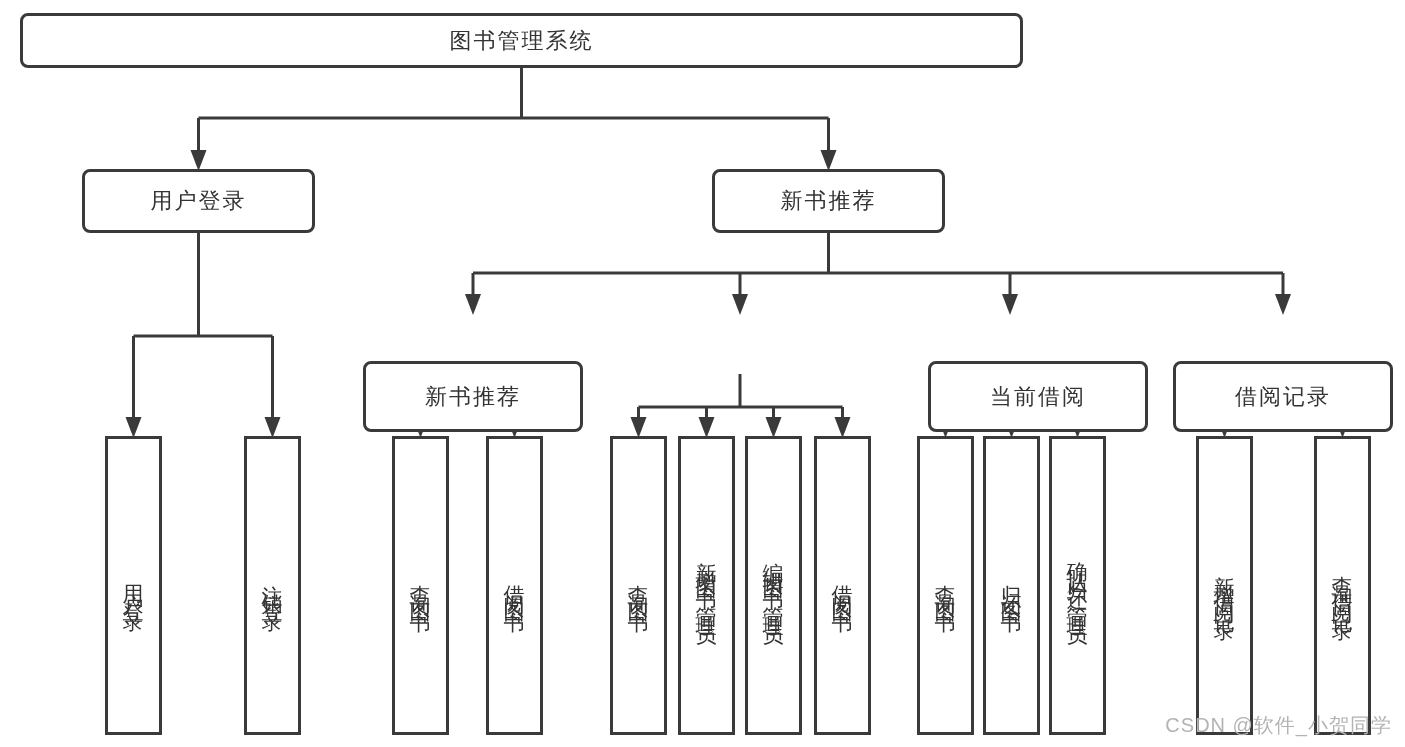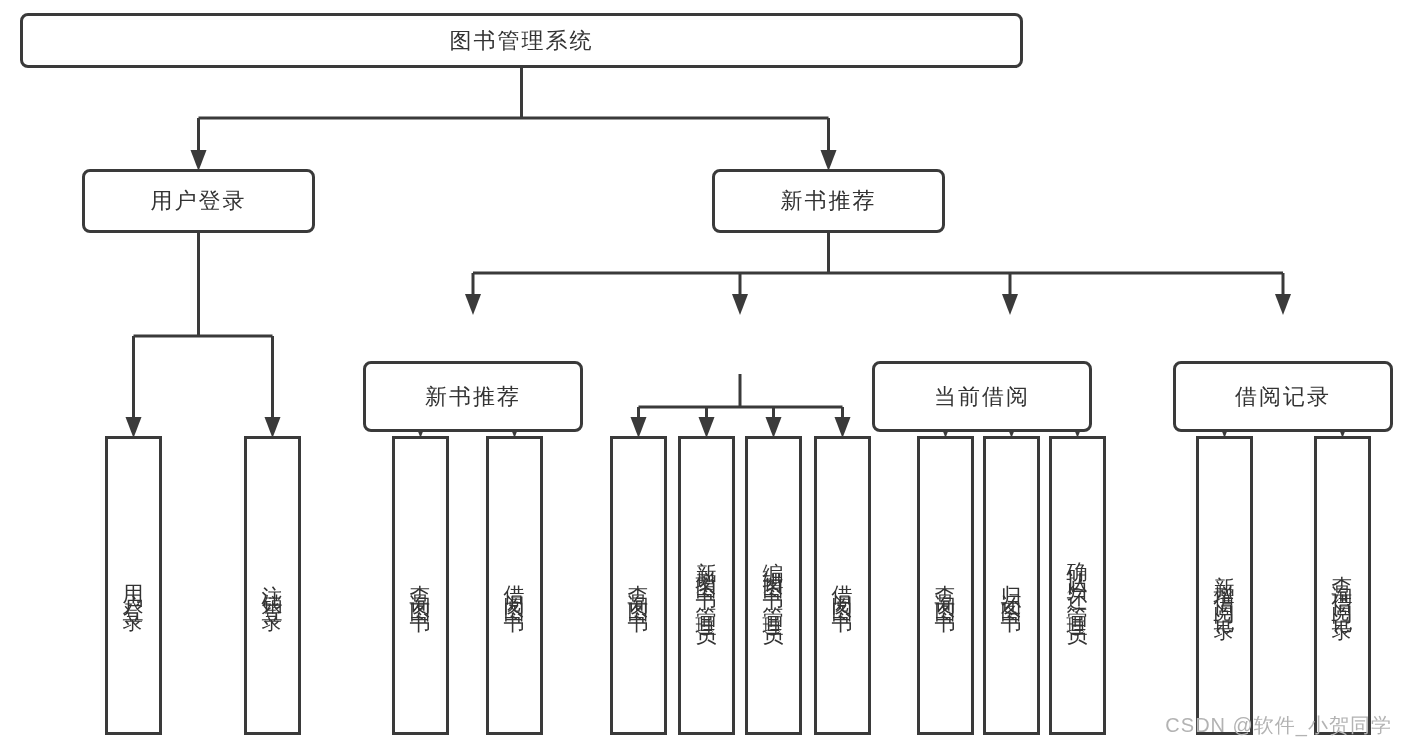--- a/index.html
+++ b/index.html
@@ -39,21 +39,21 @@
   
   .lv1{left:20px;top:13px;width:1003px;height:55px;}
   
   .lv2{top:169px;width:233px;height:64px;}
   .b-userlogin{left:82px;}
   .b-bookmgmt{left:712px;}
   
   .lv3{top:313px;width:220px;height:71px;margin-top:48px;}
   .s-recommend{left:363px;}
   .s-borrow{left:630px;}
-  .s-current{left:872px;justify-content:center;}
+  .s-current{left:928px;justify-content:center;}
   .s-records{left:1173px;}
   
   .lv4{top:436px;width:57px;height:299px;}
   .l-1{left:105px;}  .l-2{left:244px;}
   .l-3{left:392px;}  .l-4{left:486px;}
   .l-5{left:610px;}  .l-6{left:678px;}
   .l-7{left:745px;}  .l-8{left:814px;}
   .l-9{left:917px;}  .l-10{left:983px;}
   .l-11{left:1049px;}
   .l-12{left:1196px;} .l-13{left:1314px;}

